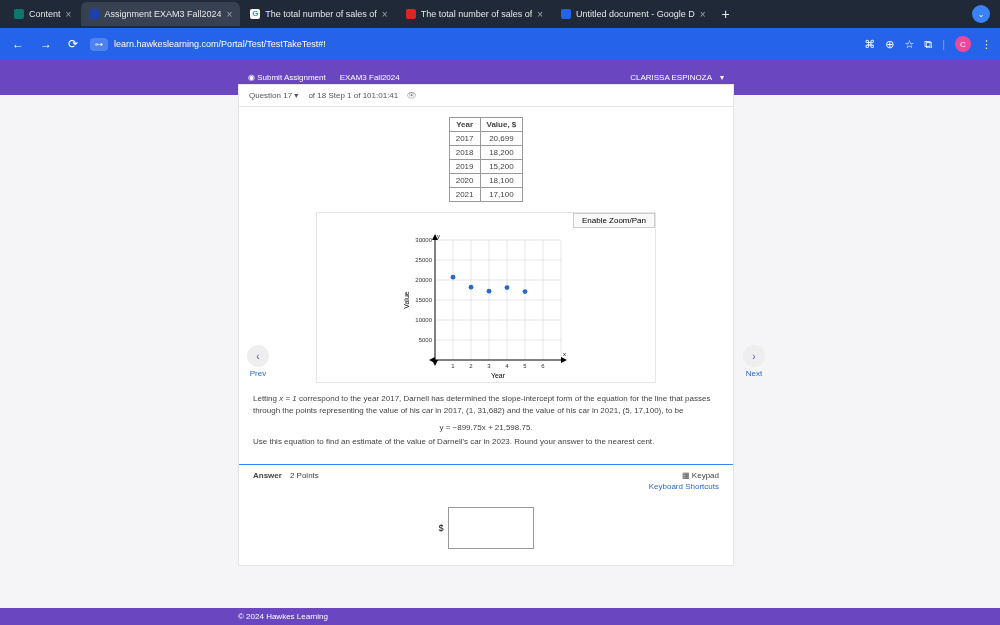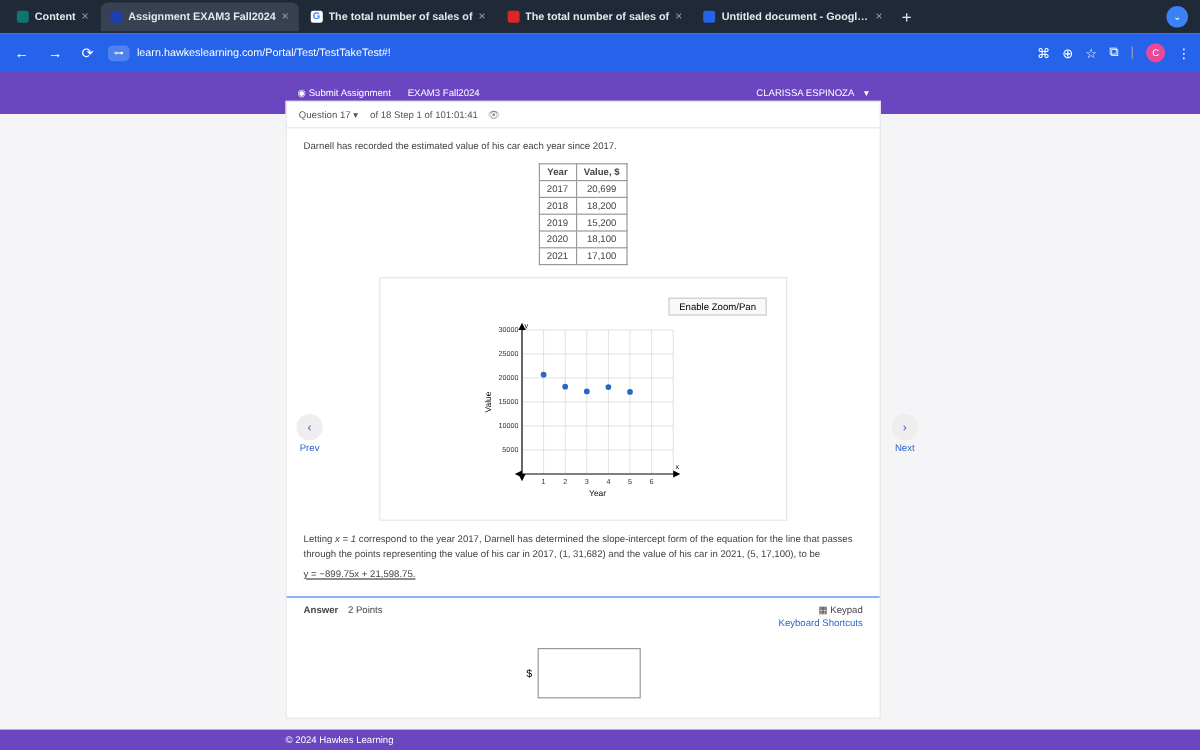--- a/index.html
+++ b/index.html
@@ -3,21 +3,21 @@
 <meta charset="utf-8">
 <style>
 * { margin: 0; padding: 0; box-sizing: border-box; font-family: Arial, sans-serif; }
 body { background: #f5f5f7; width: 1000px; height: 625px; overflow: hidden; }
 
 
 .chrome-tabs { background: #1f2937; height: 28px; display: flex; align-items: center; padding: 0 6px; }
 .tab { display: flex; align-items: center; gap: 5px; padding: 0 8px; height: 24px; border-radius: 6px 6px 0 0; font-size: 9px; color: #e5e7eb; max-width: 165px; margin-right: 2px; }
 .tab.active { background: #374151; }
 .tab-icon { width: 10px; height: 10px; border-radius: 2px; flex-shrink: 0; }
-.tab-title { white-space: nowrap; overflow: hidden; text-overflow: ellipsis; flex: 1; font-weight: bold; }
+.tab-title { white-space: nowrap; overflow: hidden; text-overflow: ellipsis; flex: 1; }
 .tab-close { color: #9ca3af; font-size: 10px; cursor: pointer; }
 .new-tab { color: #e5e7eb; font-size: 14px; padding: 0 6px; cursor: pointer; }
 .dropdown-chevron { margin-left: auto; width: 18px; height: 18px; background: #3b82f6; border-radius: 50%; display: flex; align-items: center; justify-content: center; color: white; font-size: 8px; margin-right: 4px; }
 
 .chrome-nav { background: #2563eb; height: 32px; display: flex; align-items: center; padding: 0 8px; gap: 8px; }
 .nav-btn { color: white; font-size: 12px; cursor: pointer; padding: 2px 4px; }
 .url-bar { flex: 1; display: flex; align-items: center; gap: 6px; color: white; font-size: 9px; }
 .url-chip { background: rgba(255,255,255,0.2); border-radius: 4px; padding: 2px 5px; font-size: 8px; }
 .right-icons { display: flex; align-items: center; gap: 10px; color: white; font-size: 11px; }
 .avatar { width: 16px; height: 16px; border-radius: 50%; background: #ec4899; display: flex; align-items: center; justify-content: center; font-size: 8px; color: white; }
@@ -34,27 +34,27 @@
 .q-header-left { display: flex; gap: 10px; align-items: center; }
 .q-dropdown { cursor: pointer; }
 
 .q-body { padding: 10px 14px; font-size: 8px; color: #444; }
 .prompt { margin-bottom: 10px; }
 
 .data-table { margin: 0 auto 10px; border-collapse: collapse; font-size: 8px; }
 .data-table th, .data-table td { border: 1px solid #999; padding: 2px 6px; text-align: center; }
 .data-table th { font-weight: bold; }
 
-.chart-wrap { width: 340px; margin: 0 auto 10px; border: 1px solid #e5e5e5; padding: 16px; }
+.chart-wrap { width: 340px; margin: 0 auto 10px; border: 1px solid #e5e5e5; padding: 0; }
 .chart-toolbar { text-align: right; margin-bottom: 4px; }
 .zoom-btn { font-size: 8px; padding: 2px 8px; border: 1px solid #ccc; background: #f9f9f9; cursor: pointer; }
 svg.scatter { display: block; margin: 0 auto; }
 
 .explain { font-size: 8px; color: #444; line-height: 1.5; margin-bottom: 6px; }
-.eq { font-size: 8px; margin: 4px 0; text-decoration: underline; }
+.eq { text-align: center; font-size: 8px; margin: 4px 0; }
 
 .answer-bar { border-top: 1px solid #3b82f6; padding: 6px 14px; display: flex; justify-content: space-between; font-size: 8px; color: #444; }
 .answer-left { display: flex; gap: 8px; }
 .answer-right { text-align: right; }
 .keypad { color: #444; cursor: pointer; }
 .kbd-shortcuts { color: #2968c8; font-size: 8px; cursor: pointer; display: block; margin-top: 2px;}
 
 .answer-input-row { padding: 10px 14px 16px; display:flex; justify-content:center; align-items:center; gap:4px;}
 .dollar { font-size: 9px; }
 .answer-input { width: 86px; height: 42px; border: 1px solid #999; }
@@ -139,21 +139,20 @@
       <span class="q-dropdown"><span>Question 17</span> ▾</span>
       <span>of 18 Step 1 of 1</span>
     </div>
     <div>
       <span>01:01:41</span>
       <span style="margin-left:6px;color:#888">👁</span>
     </div>
   </div>
 
   <div class="q-body">
-    <div class="prompt">Darnell has recorded the estimated value of his car each year since 2017.</div>
 
     <table class="data-table">
       <tbody>
           <tr>
             <th>Year</th>
             <th>Value, $</th>
           </tr>
       <tr>
             <td>2017</td>
             <td>20,699</td>
@@ -238,20 +237,21 @@
             <circle cx="90" cy="51.6" r="2.4"></circle>
           </g>
         </g>
       </svg>
     </div>
 
     <div class="explain">
       <span>Letting </span><span style="font-style:italic">x = 1</span><span> correspond to the year 2017, Darnell has determined the slope-intercept form of the equation for the line that passes through the points representing the value of his car in 2017, (1, 31,682) and the value of his car in 2021, (5, 17,100), to be</span>
     </div>
     <div class="eq">y = −899.75x + 21,598.75.</div>
+    <div class="explain">Use this equation to find an estimate of the value of Darnell's car in 2023. Round your answer to the nearest cent.</div>
   </div>
 
   <div class="answer-bar">
     <div class="answer-left">
       <b>Answer</b>
       <span>2 Points</span>
     </div>
     <div class="answer-right">
       <span class="keypad">▦ <span>Keypad</span></span>
       <span class="kbd-shortcuts">Keyboard Shortcuts</span>

